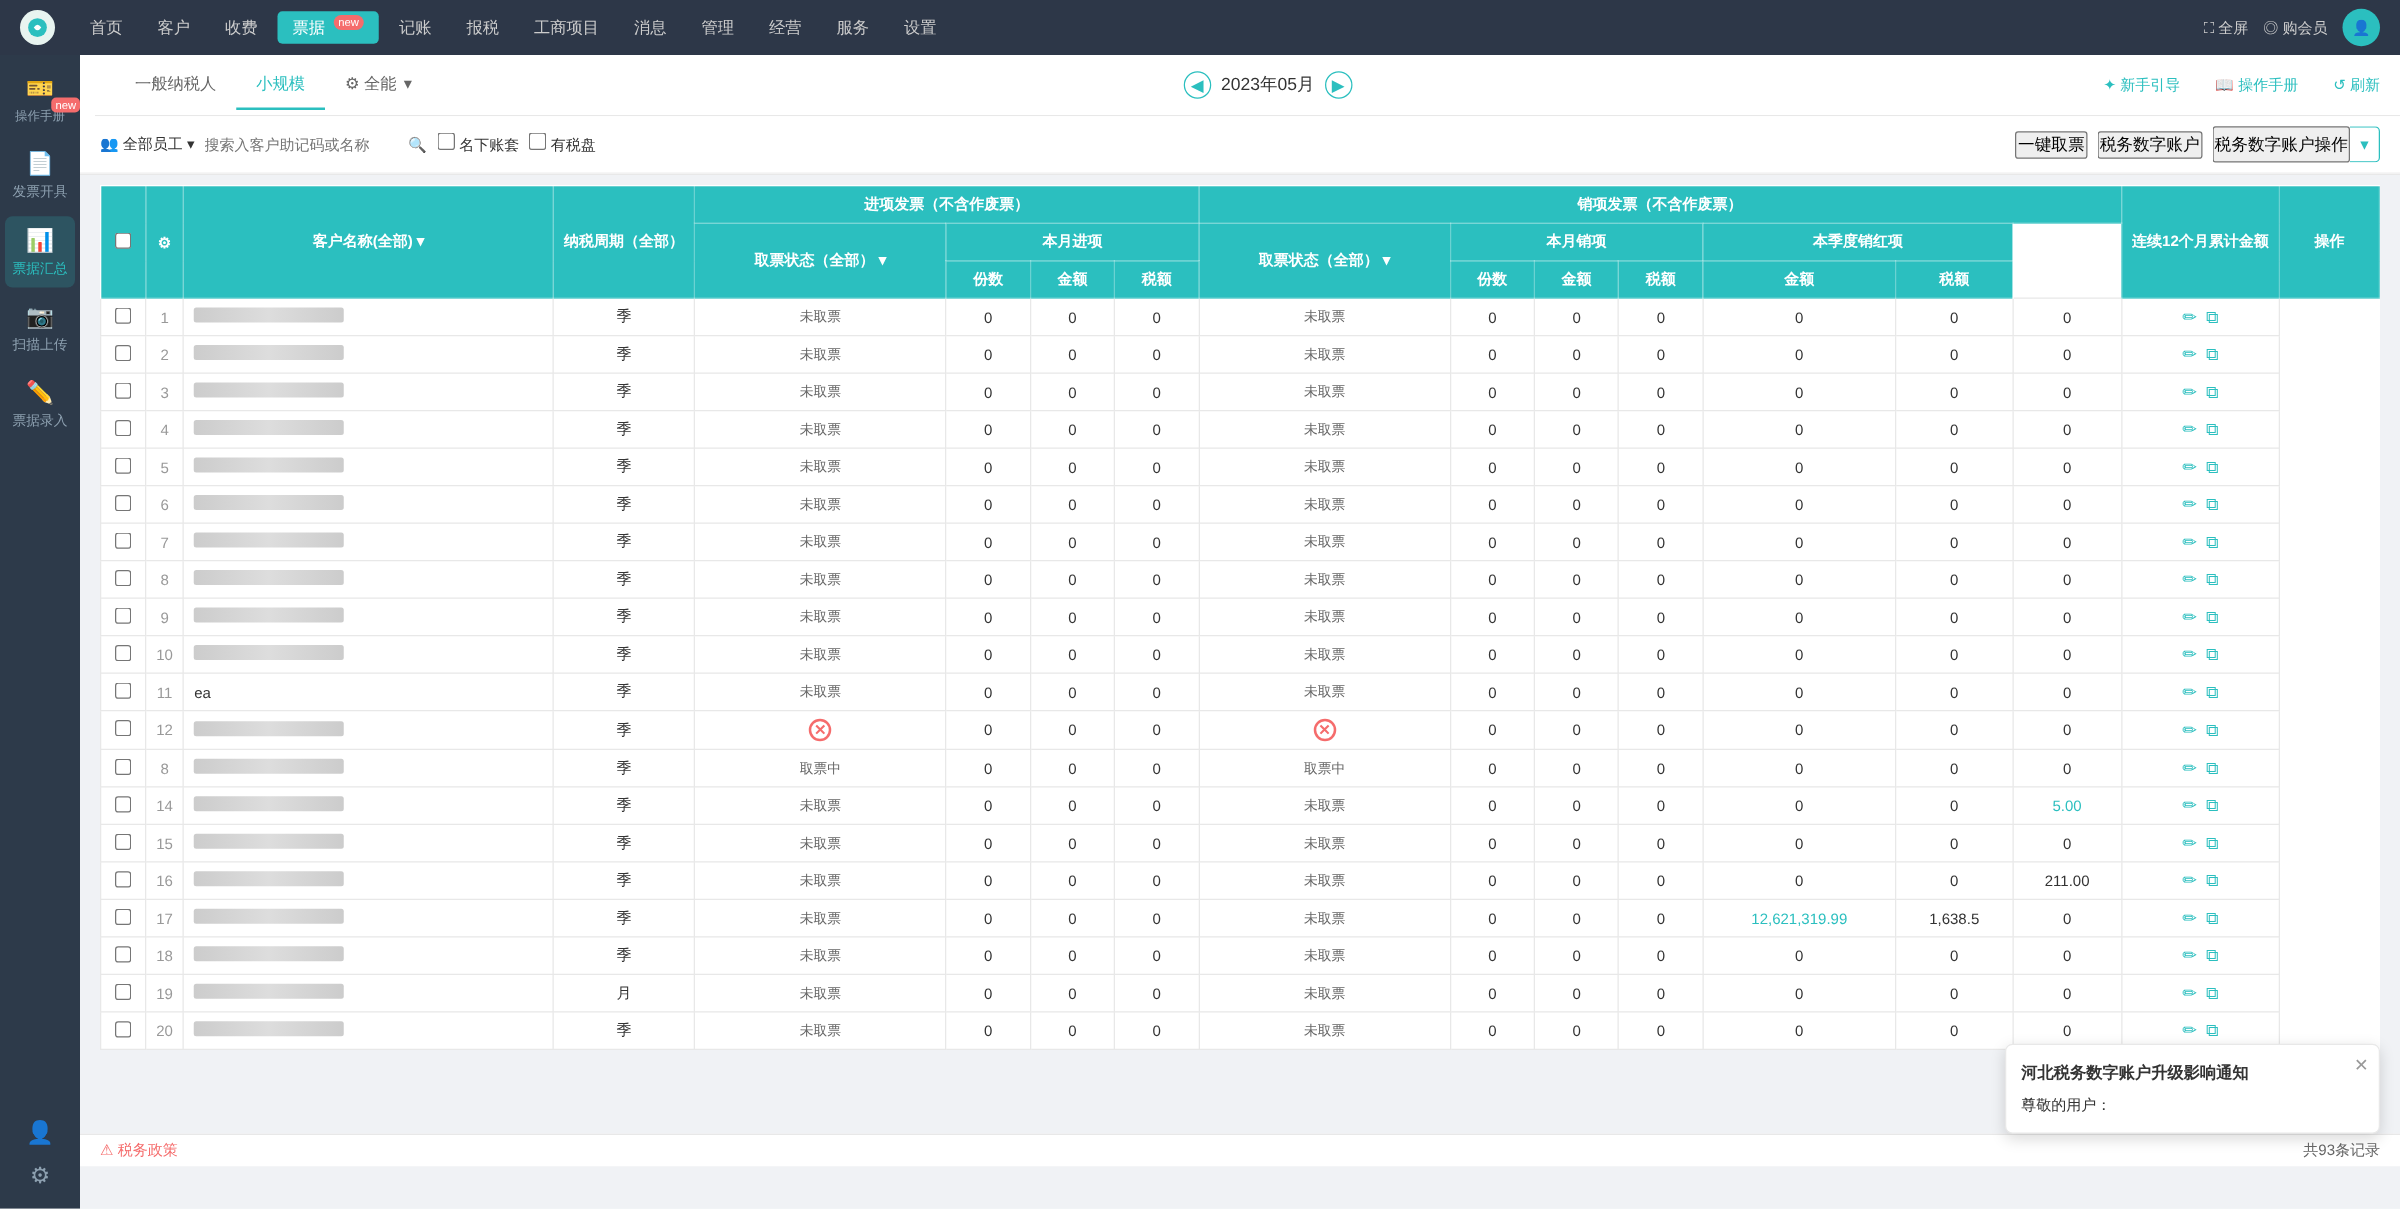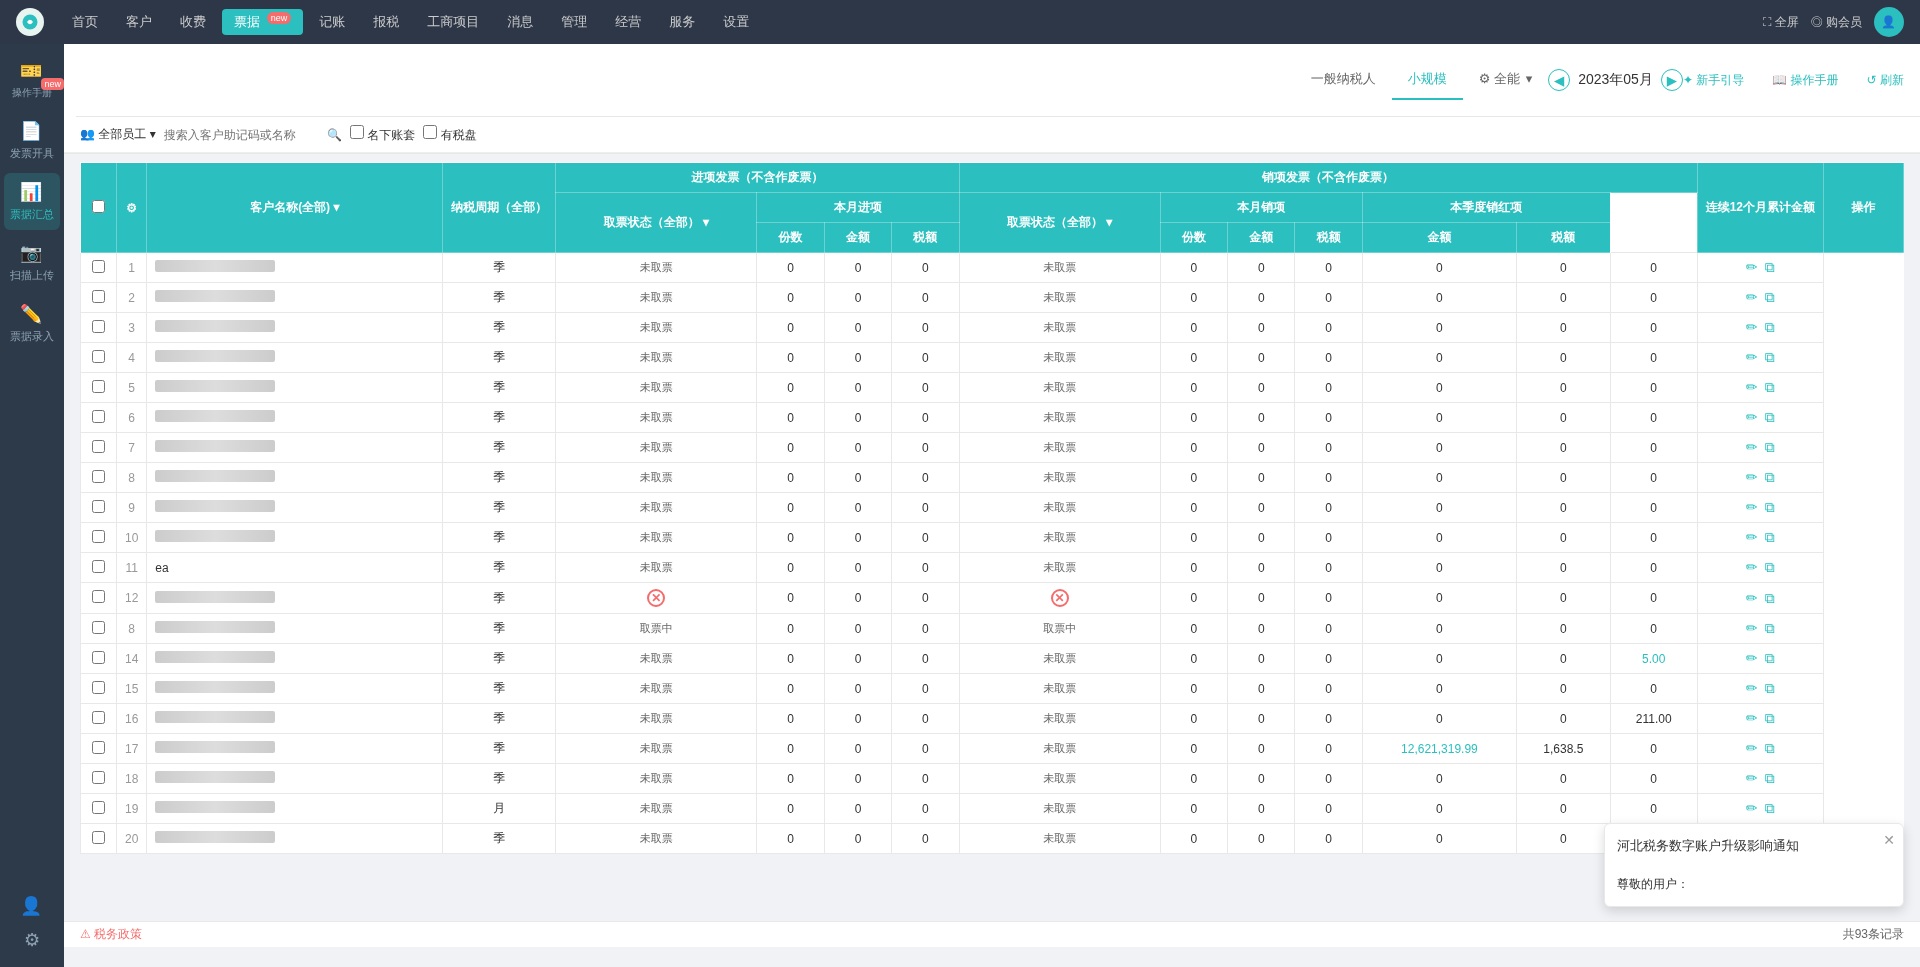--- a/index.html
+++ b/index.html
@@ -34,21 +34,21 @@
     .status-tag { font-size: 11px; color: #666; }
     .edit-icon { color: #2bbfbf; cursor: pointer; font-size: 14px; }
     .copy-icon { color: #2bbfbf; cursor: pointer; font-size: 14px; margin-left: 4px; }
     .row-num { color: #999; }
     .blurred { background: linear-gradient(90deg, #ccc, #ddd, #ccc); border-radius: 2px; color: transparent; display: inline-block; width: 120px; height: 12px; }
 
     .header-wrapper { background: #fff; border-bottom: 1px solid #e8e8e8; }
 
     
     .notification { position: absolute; right: 16px; bottom: 60px; width: 300px; background: #fff; border: 1px solid #e8e8e8; border-radius: 6px; padding: 12px; box-shadow: 0 4px 12px rgba(0,0,0,0.15); font-size: 12px; line-height: 1.6; color: #333; }
-    .notification .notif-title { font-weight: normal; color: #333; margin-bottom: 18px; font-size: 13px; }
+    .notification .notif-title { font-weight: bold; color: #333; margin-bottom: 6px; font-size: 13px; }
     .notification .close-btn { position: absolute; top: 8px; right: 8px; cursor: pointer; color: #999; }
 
     
     .bottom-bar { background: #fff; border-top: 1px solid #e8e8e8; padding: 4px 16px; display: flex; align-items: center; gap: 8px; font-size: 12px; color: #f56c6c; }
 
     
     .sidebar-bottom { margin-top: auto; padding-bottom: 8px; }
 
     .checkbox-input { width: 14px; height: 14px; cursor: pointer; }
 
@@ -122,21 +122,21 @@
       </div>
       <div class="sidebar-bottom" style="margin-top:auto;padding-bottom:16px;display:flex;flex-direction:column;align-items:center;gap:12px;">
         <div style="color:#8da0b0;cursor:pointer;font-size:18px;">👤</div>
         <div style="color:#8da0b0;cursor:pointer;font-size:18px;">⚙</div>
       </div>
     </aside>
 
     <div class="main">
 
       <div class="header-wrapper">
-        <div style="display:flex;align-items:center;justify-content:flex-end;padding:16px 16px;border-bottom:1px solid #e8e8e8;background:#fff;margin-left:12px;">
+        <div style="display:flex;align-items:center;justify-content:space-between;padding:4px 16px;border-bottom:1px solid #e8e8e8;background:#fff;margin-left:12px;">
           <div style="display:flex;align-items:center;gap:0;">
             <div class="sub-tab">一般纳税人</div>
             <div class="sub-tab active">小规模</div>
             <div class="sub-tab">
               <span>⚙</span>
               <span>全能</span>
               <span style="margin-left:2px;">▾</span>
             </div>
           </div>
           <div style="display:flex;align-items:center;gap:8px;">
@@ -171,20 +171,28 @@
             <span style="color:#999;cursor:pointer;">🔍</span>
           </div>
           <label class="checkbox-label">
             <input type="checkbox" class="checkbox-input" style="">
             <span>名下账套</span>
           </label>
           <label class="checkbox-label">
             <input type="checkbox" class="checkbox-input" style="">
             <span>有税盘</span>
           </label>
+          <div style="margin-left:auto;display:flex;align-items:center;gap:8px;">
+            <button class="btn-orange">一键取票</button>
+            <button class="btn-teal">税务数字账户</button>
+            <div style="display:flex;">
+              <button class="btn-teal-outline">税务数字账户操作</button>
+              <button class="btn-dropdown" style="background:#fff;color:#2bbfbf;border:1px solid #2bbfbf;border-left:none;padding:6px 8px;border-radius:0 4px 4px 0;cursor:pointer;">▾</button>
+            </div>
+          </div>
         </div>
       </div>
 
       <div class="table-wrapper" style="flex:1;overflow:auto;padding:0 16px 8px;">
         <table style="margin-top:8px;">
           <thead>
             <tr>
               <th rowspan="3" style="width:36px;">
                 <input type="checkbox" style="">
               </th>

